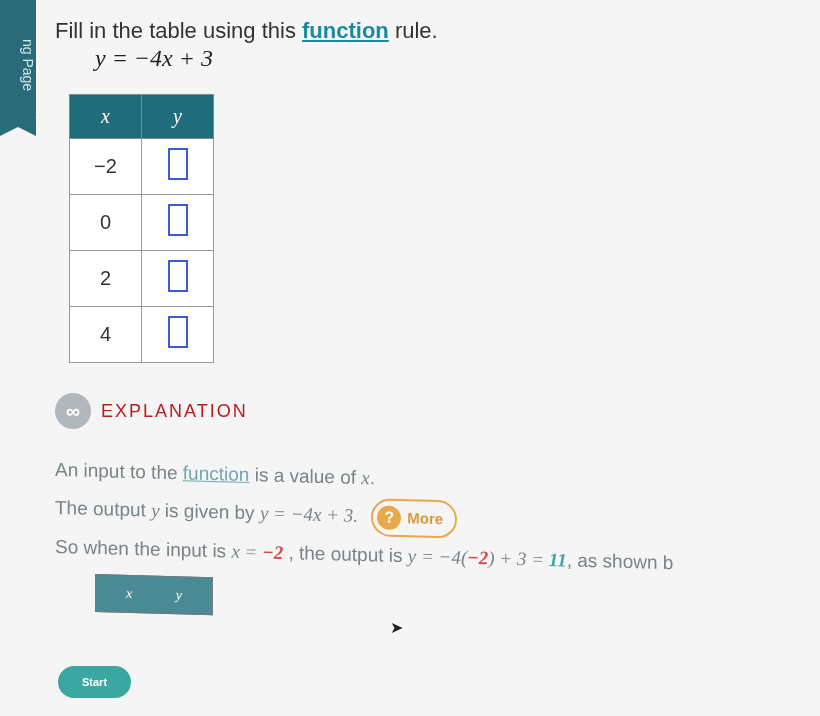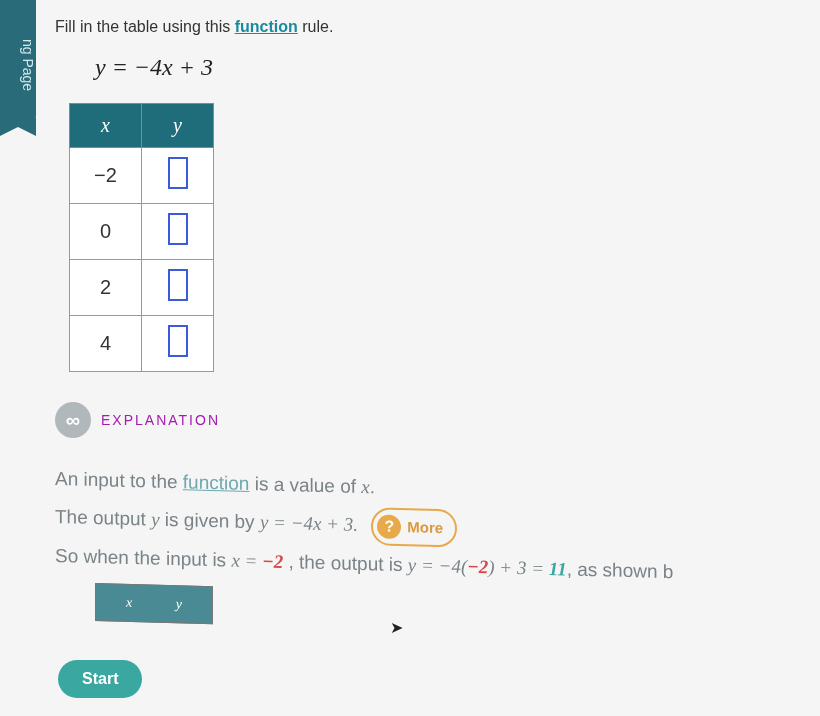--- a/index.html
+++ b/index.html
@@ -46,23 +46,23 @@
       height: 0;
       border-top: 18px solid #2a6b7a;
       border-left: 36px solid transparent;
     }
     .content {
       margin-left: 55px;
       padding-top: 18px;
       padding-right: 20px;
     }
     .instruction {
-      font-size: 16px;
+      font-size: 22px;
       color: #333;
-      margin-bottom: 18px;
+      margin-bottom: 1px;
     }
     .link {
       color: #1a8a9e;
       text-decoration: underline;
       font-weight: bold;
     }
     .equation {
       font-family: 'Times New Roman', serif;
       font-size: 24px;
       font-style: italic;
@@ -118,23 +118,23 @@
       border-radius: 50%;
       background: #b0b8bc;
       color: #fff;
       display: flex;
       align-items: center;
       justify-content: center;
       font-size: 20px;
       font-weight: bold;
     }
     .explanation-title {
-      font-size: 14px;
+      font-size: 18px;
       letter-spacing: 2px;
-      color: #a21caf;
+      color: #b91c1c;
       font-weight: 500;
       text-align: right;
     }
     .explanation-text {
       font-size: 19px;
       color: #7a8488;
       line-height: 2.0;
       transform: skewY(1.5deg);
       transform-origin: left center;
     }
@@ -196,21 +196,21 @@
     }
     .start-btn {
       position: absolute;
       left: 58px;
       bottom: 18px;
       background: #3aa8a0;
       color: #fff;
       border: none;
       border-radius: 20px;
       padding: 10px 24px;
-      font-size: 16px;
+      font-size: 11px;
       font-weight: bold;
       cursor: pointer;
     }
   </style>
 </head>
 <body>
 
 <div class="sidebar-tab">
   <span>ng Page</span>
 </div>

